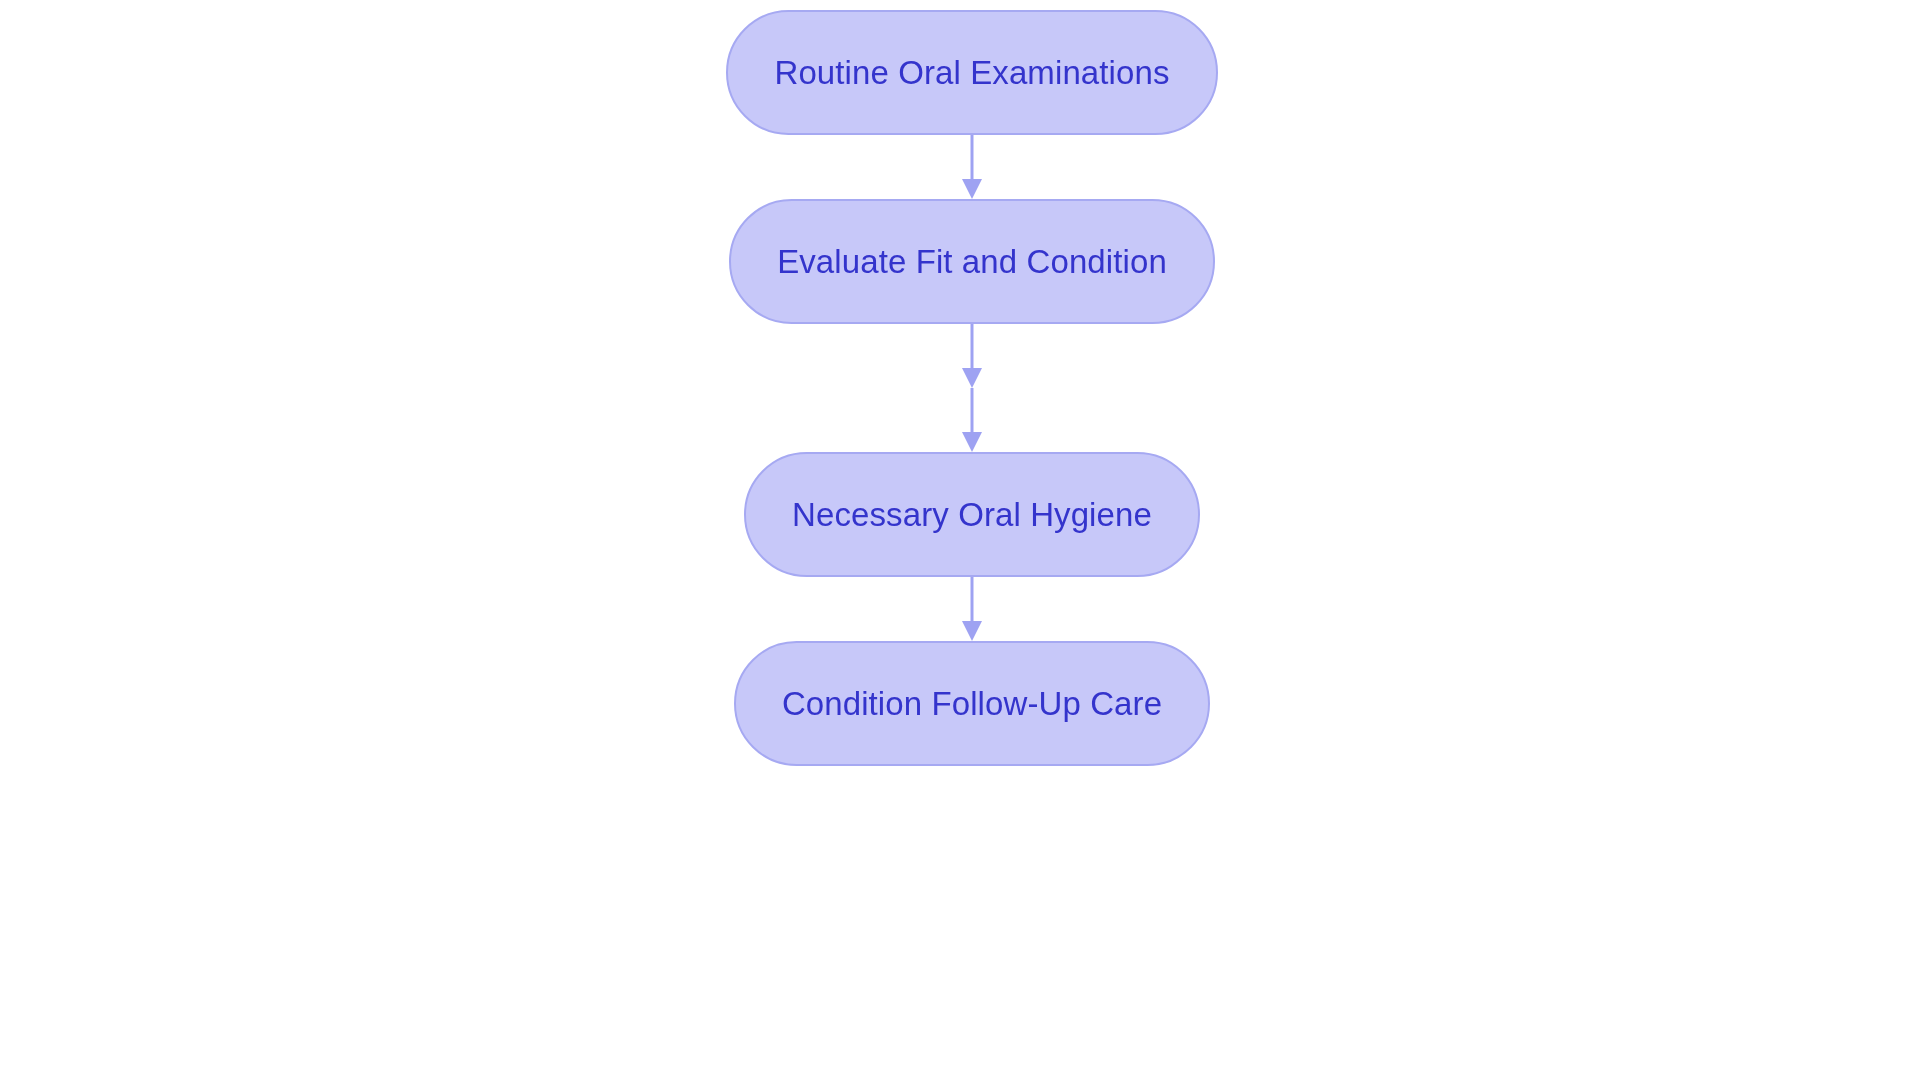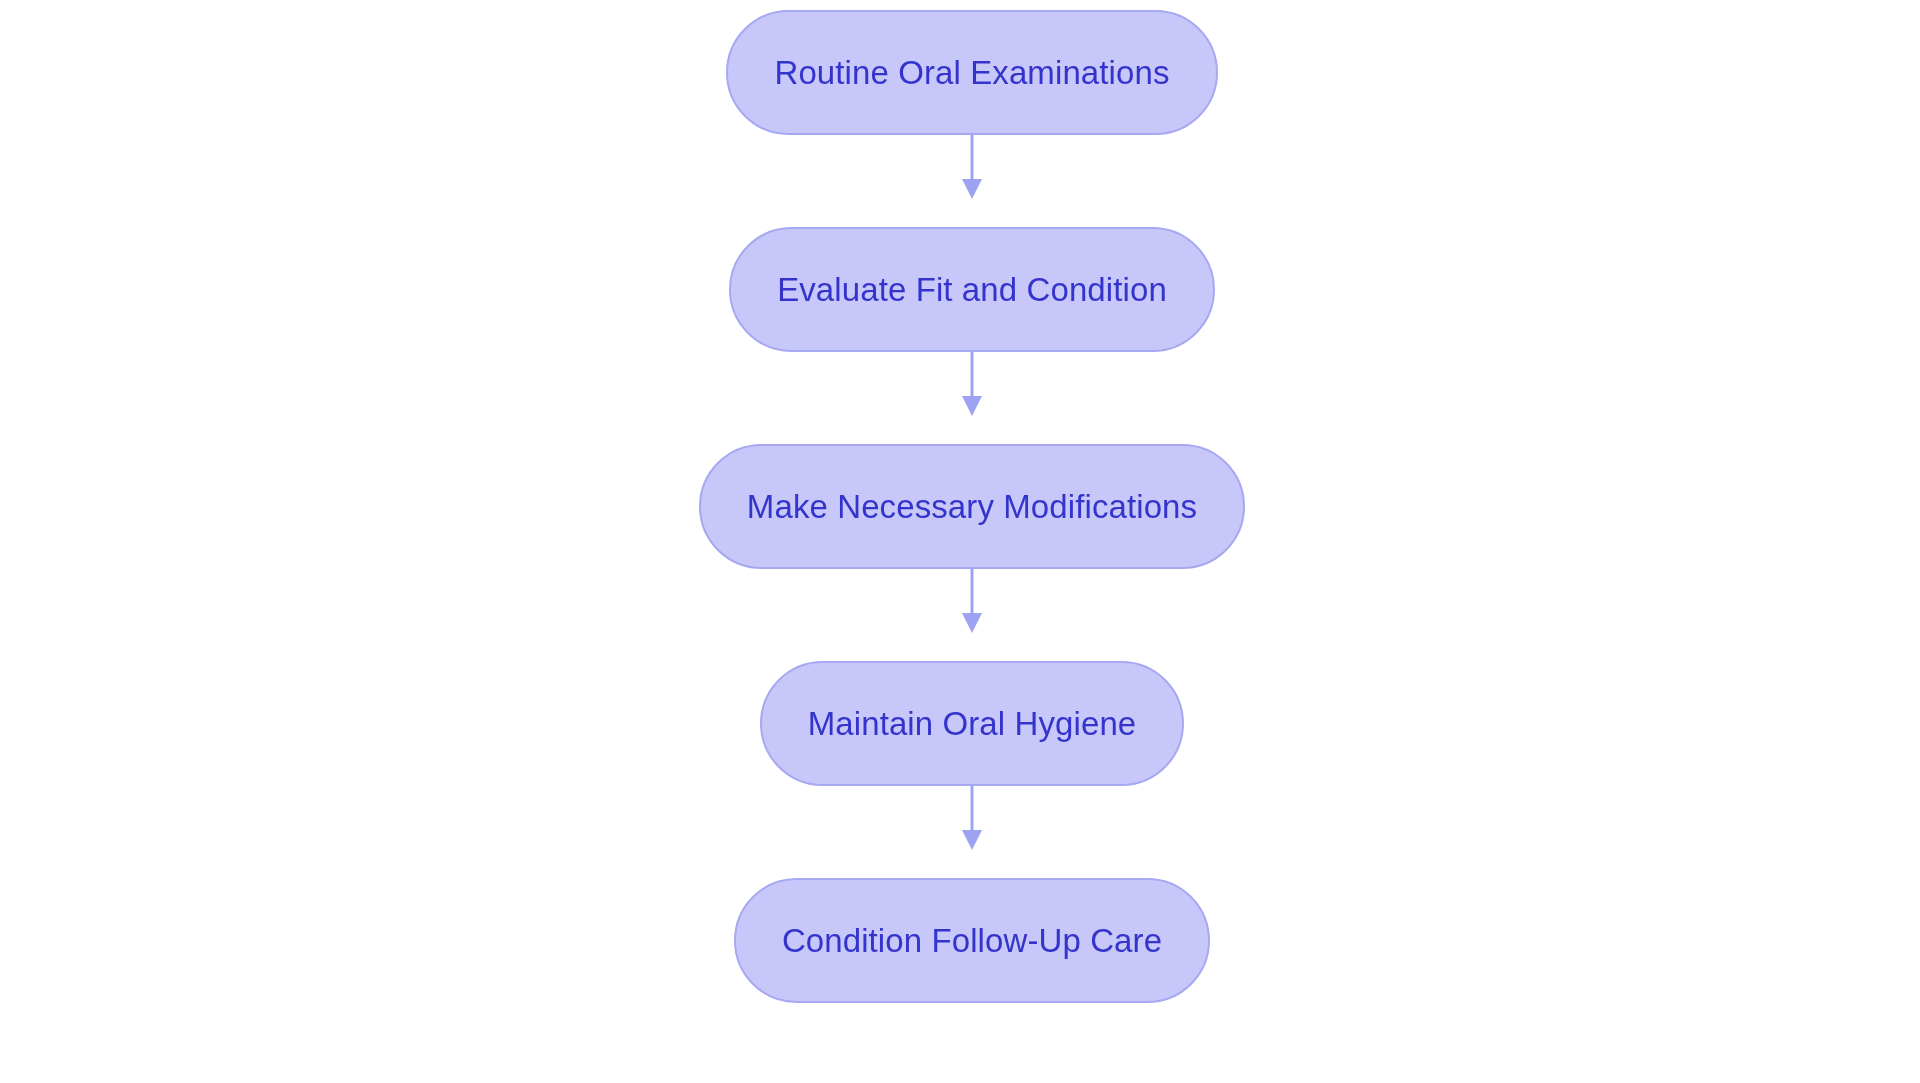--- a/index.html
+++ b/index.html
@@ -39,21 +39,20 @@
     box-sizing: border-box;
     display: flex;
     align-items: center;
     justify-content: center;
     background: #c7c8f9;
     border: 2px solid #a6a9f2;
     border-radius: 9999px;
     padding: 0 46px;
     height: 125px;
     z-index: 2;
-    margin-top: 28px;
   }
 
   .node-label {
     font-size: 33px;
     font-weight: 400;
     letter-spacing: 0.1px;
     color: #3434cc;
     white-space: nowrap;
     line-height: 1;
     user-select: none;
@@ -94,33 +93,30 @@
       <span class="node-label">Evaluate Fit and Condition</span>
     </div>
 
     <div class="connector" style="height:64px;">
       <svg width="40" height="64" viewBox="0 0 40 64" aria-hidden="true">
         <line x1="20" y1="0" x2="20" y2="48" stroke="#9ea2f2" stroke-width="3"></line>
         <polygon points="10,44 30,44 20,64" fill="#9ea2f2"></polygon>
       </svg>
     </div>
 
-    <div class="node">
-      <span class="node-label">Make Necessary Modifications</span>
-    </div>
 
     <div class="connector" style="height:64px;">
       <svg width="40" height="64" viewBox="0 0 40 64" aria-hidden="true">
         <line x1="20" y1="0" x2="20" y2="48" stroke="#9ea2f2" stroke-width="3"></line>
         <polygon points="10,44 30,44 20,64" fill="#9ea2f2"></polygon>
       </svg>
     </div>
 
     <div class="node">
-      <span class="node-label">Maintain Oral Hygiene</span>
+      <span class="node-label">Necessary Oral Hygiene</span>
     </div>
 
     <div class="connector" style="height:64px;">
       <svg width="40" height="64" viewBox="0 0 40 64" aria-hidden="true">
         <line x1="20" y1="0" x2="20" y2="48" stroke="#9ea2f2" stroke-width="3"></line>
         <polygon points="10,44 30,44 20,64" fill="#9ea2f2"></polygon>
       </svg>
     </div>
 
     <div class="node">

